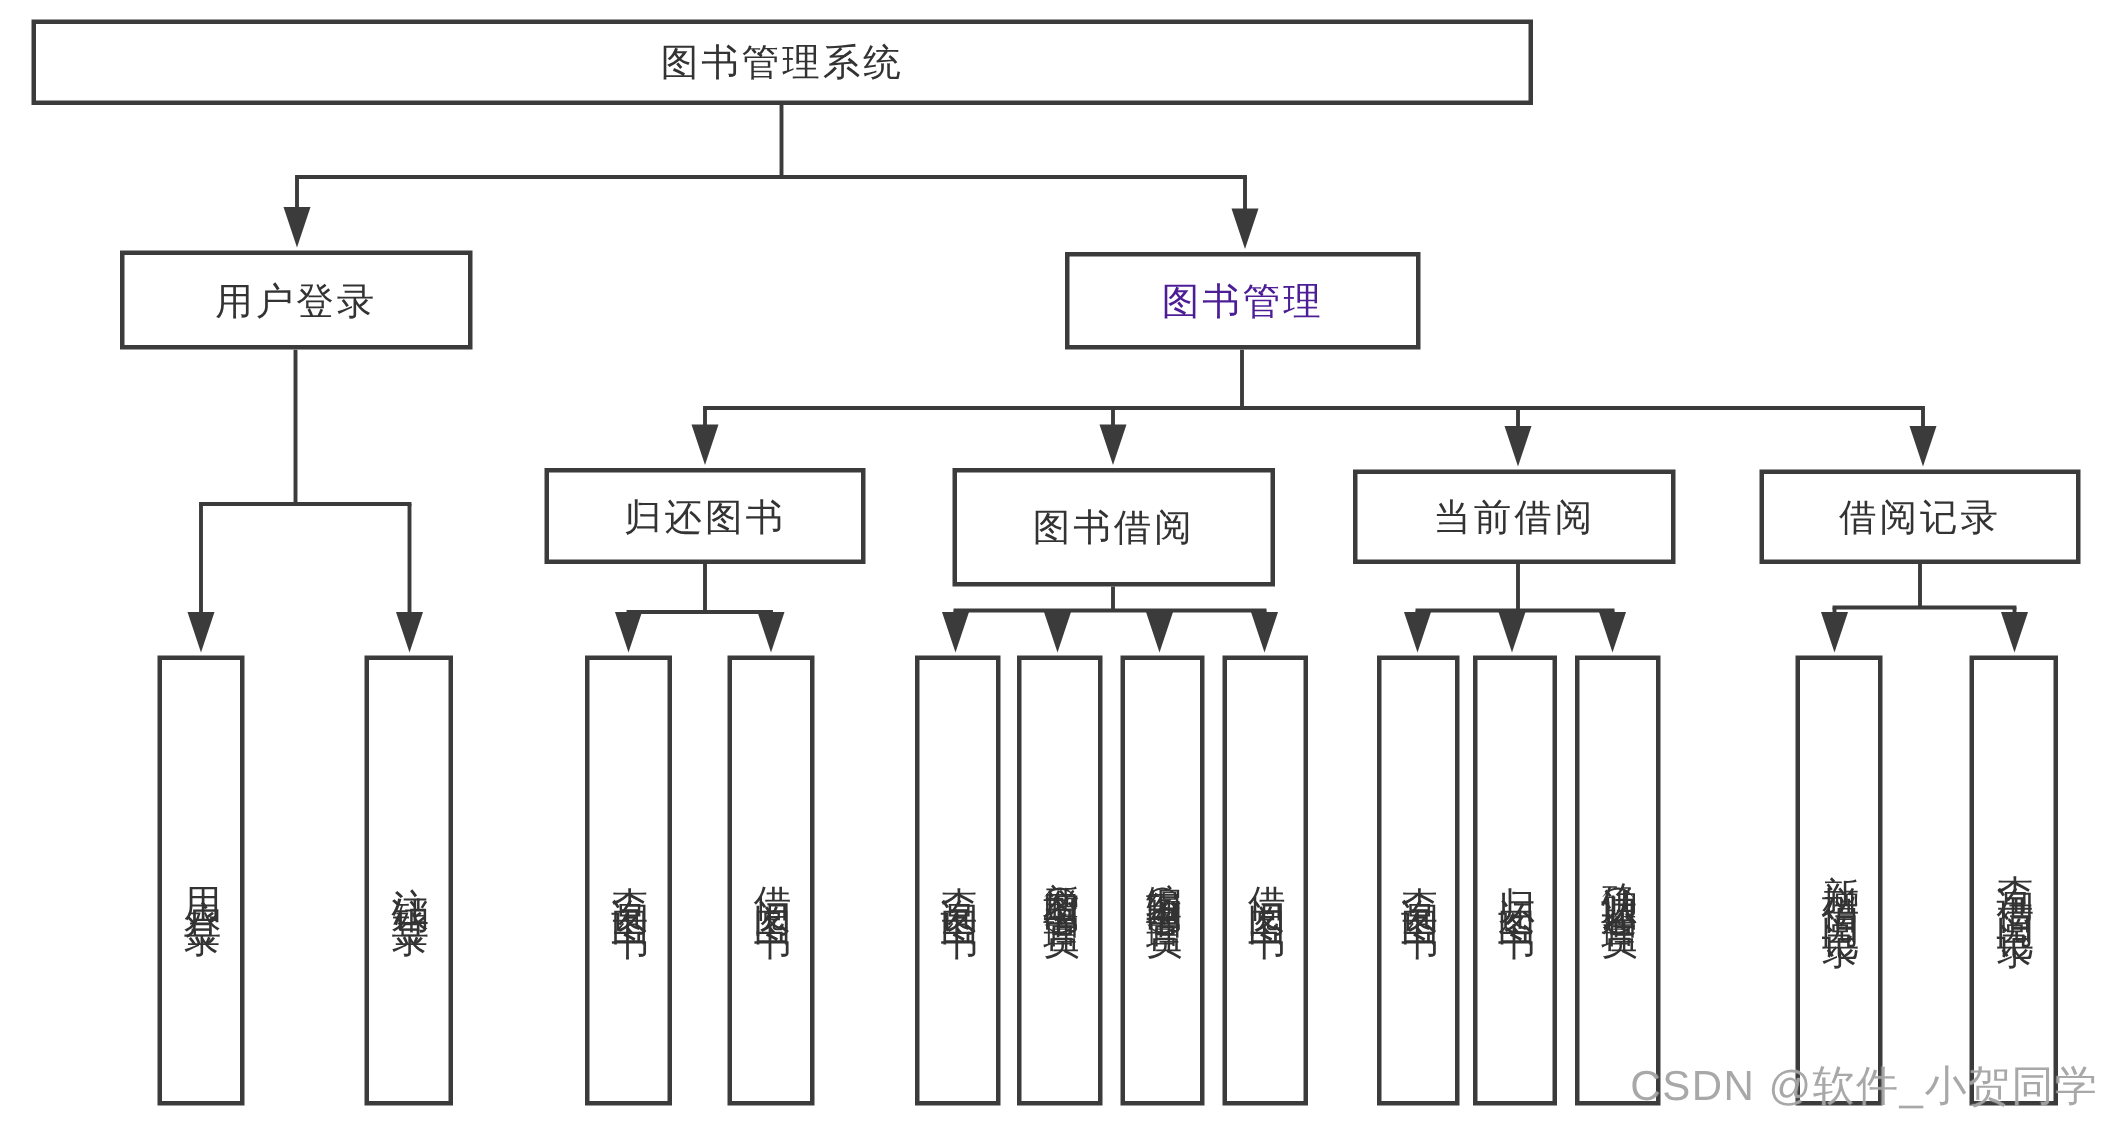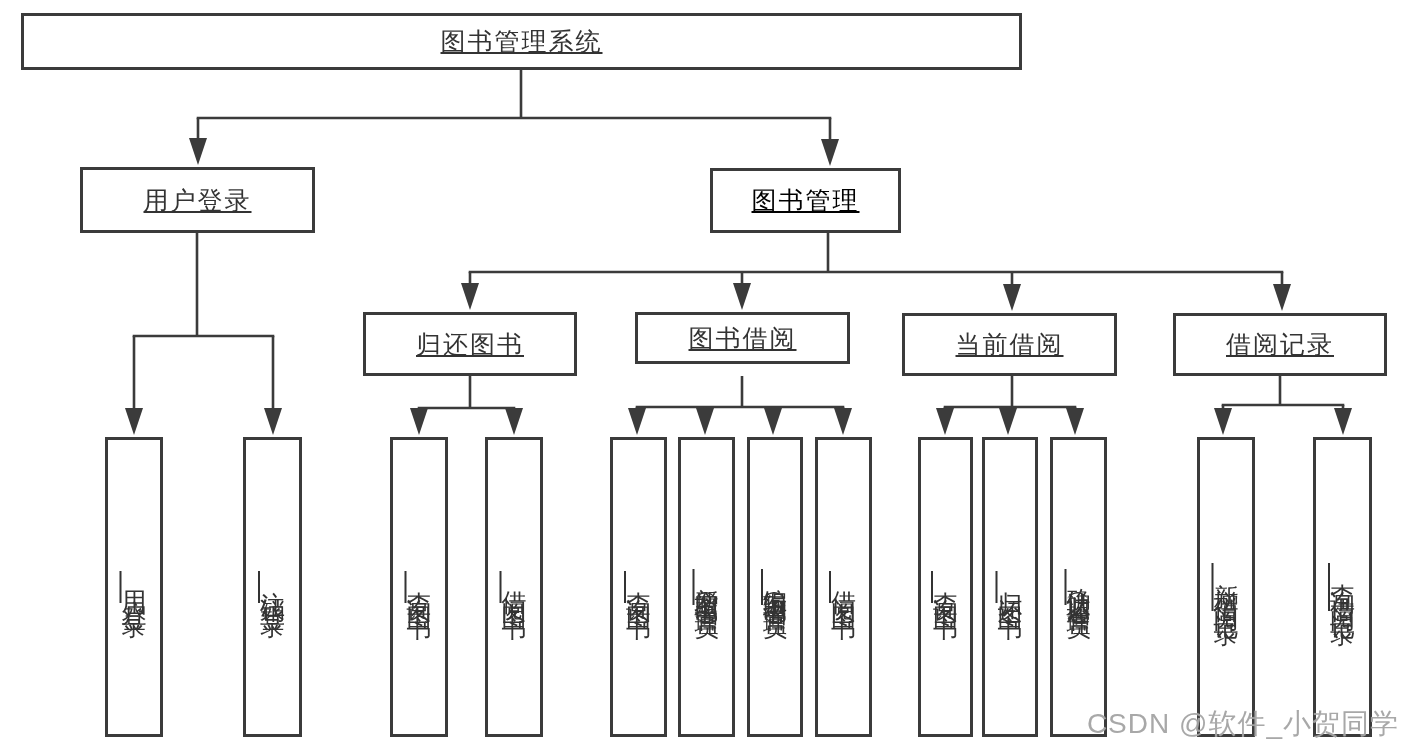--- a/index.html
+++ b/index.html
@@ -16,21 +16,20 @@
     box-sizing:border-box;
     border:3px solid #701a75;
     background:#ffffff;
     display:flex;
     align-items:center;
     justify-content:center;
     color:#333333;
     font-size:25px;
     letter-spacing:2px;
     white-space:nowrap;
-    text-decoration:underline;
   }
   .node.vertical{
     writing-mode:vertical-rl;
     text-orientation:mixed;
     letter-spacing:8px;
     white-space:normal;
     line-height:1;
   }
   .node.vertical.long{
     letter-spacing:4px;
@@ -100,23 +99,23 @@
       <line x1="1280" y1="376" x2="1280" y2="405" stroke="#3b3b3b" stroke-width="2.6"></line>
       <line x1="1221.7" y1="405" x2="1344.3" y2="405" stroke="#3b3b3b" stroke-width="2.6"></line>
       <line x1="1223" y1="405" x2="1223" y2="410" stroke="#3b3b3b" stroke-width="2.6"></line>
       <polygon points="1214,408 1232,408 1223,435" fill="#3b3b3b"></polygon>
       <line x1="1343" y1="405" x2="1343" y2="410" stroke="#3b3b3b" stroke-width="2.6"></line>
       <polygon points="1334,408 1352,408 1343,435" fill="#3b3b3b"></polygon>
     </svg>
   <div id="nodes">
       <div class="node horizontal" style="left: 21px; top: 13px; width: 1001px; height: 57px; border-color: rgb(59, 59, 59); color: rgb(51, 51, 51);">图书管理系统</div>
       <div class="node horizontal" style="left: 80px; top: 167px; width: 235px; height: 66px; border-color: rgb(59, 59, 59); color: rgb(51, 51, 51);">用户登录</div>
-      <div class="node horizontal" style="left: 710px; top: 168px; width: 191px; height: 65px; border-color: rgb(59, 59, 59); color: #000000; text-align: center;">图书管理</div>
+      <div class="node horizontal" style="left: 710px; top: 168px; width: 237px; height: 65px; border-color: rgb(59, 59, 59); color: #4c1d95; text-align: center;">图书管理</div>
       <div class="node horizontal" style="left: 363px; top: 312px; width: 214px; height: 64px; border-color: rgb(59, 59, 59); color: rgb(51, 51, 51);">归还图书</div>
-      <div class="node horizontal" style="left: 635px; top: 312px; width: 215px; height: 52px; border-color: rgb(59, 59, 59); color: rgb(51, 51, 51);">图书借阅</div>
+      <div class="node horizontal" style="left: 635px; top: 312px; width: 215px; height: 79px; border-color: rgb(59, 59, 59); color: rgb(51, 51, 51);">图书借阅</div>
       <div class="node horizontal" style="left: 902px; top: 313px; width: 215px; height: 63px; border-color: rgb(59, 59, 59); color: rgb(51, 51, 51);">当前借阅</div>
       <div class="node horizontal" style="left: 1173px; top: 313px; width: 214px; height: 63px; border-color: rgb(59, 59, 59); color: rgb(51, 51, 51);">借阅记录</div>
       <div class="node vertical" style="left: 105px; top: 437px; width: 58px; height: 300px; border-color: rgb(59, 59, 59); color: rgb(51, 51, 51);">用户登录</div>
       <div class="node vertical" style="left: 243px; top: 437px; width: 59px; height: 300px; border-color: rgb(59, 59, 59); color: rgb(51, 51, 51);">注销登录</div>
       <div class="node vertical" style="left: 390px; top: 437px; width: 58px; height: 300px; border-color: rgb(59, 59, 59); color: rgb(51, 51, 51);">查询图书</div>
       <div class="node vertical" style="left: 485px; top: 437px; width: 58px; height: 300px; border-color: rgb(59, 59, 59); color: rgb(51, 51, 51);">借阅图书</div>
       <div class="node vertical" style="left: 610px; top: 437px; width: 57px; height: 300px; border-color: rgb(59, 59, 59); color: rgb(51, 51, 51);">查询图书</div>
       <div class="node vertical long" style="left: 678px; top: 437px; width: 57px; height: 300px; border-color: rgb(59, 59, 59); color: rgb(51, 51, 51);">新增图书（管理员）</div>
       <div class="node vertical long" style="left: 747px; top: 437px; width: 56px; height: 300px; border-color: rgb(59, 59, 59); color: rgb(51, 51, 51);">编辑图书（管理员）</div>
       <div class="node vertical" style="left: 815px; top: 437px; width: 57px; height: 300px; border-color: rgb(59, 59, 59); color: rgb(51, 51, 51);">借阅图书</div>

